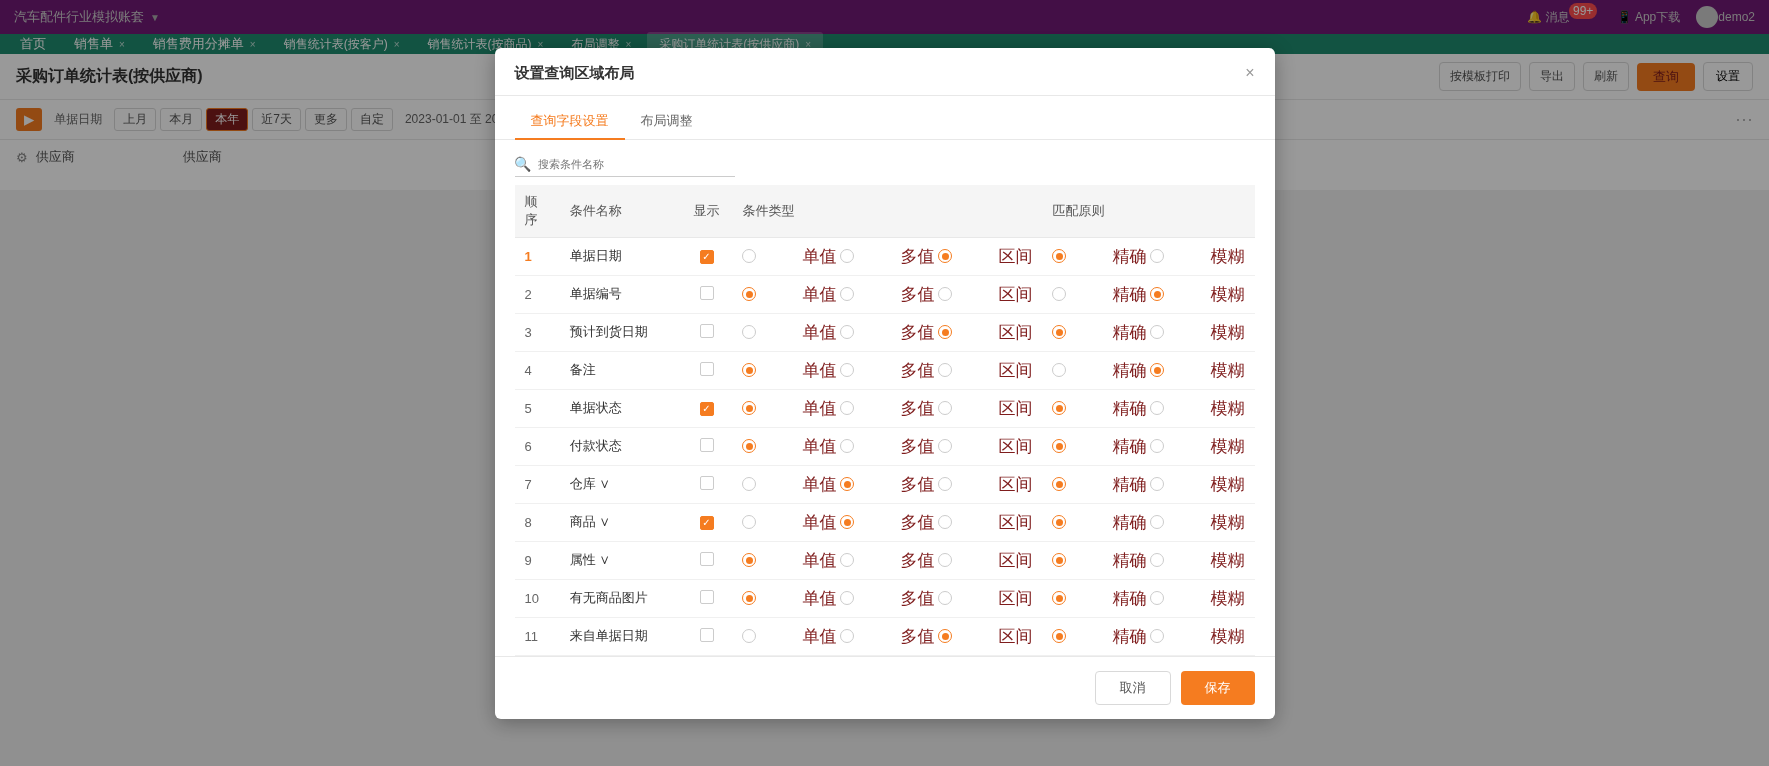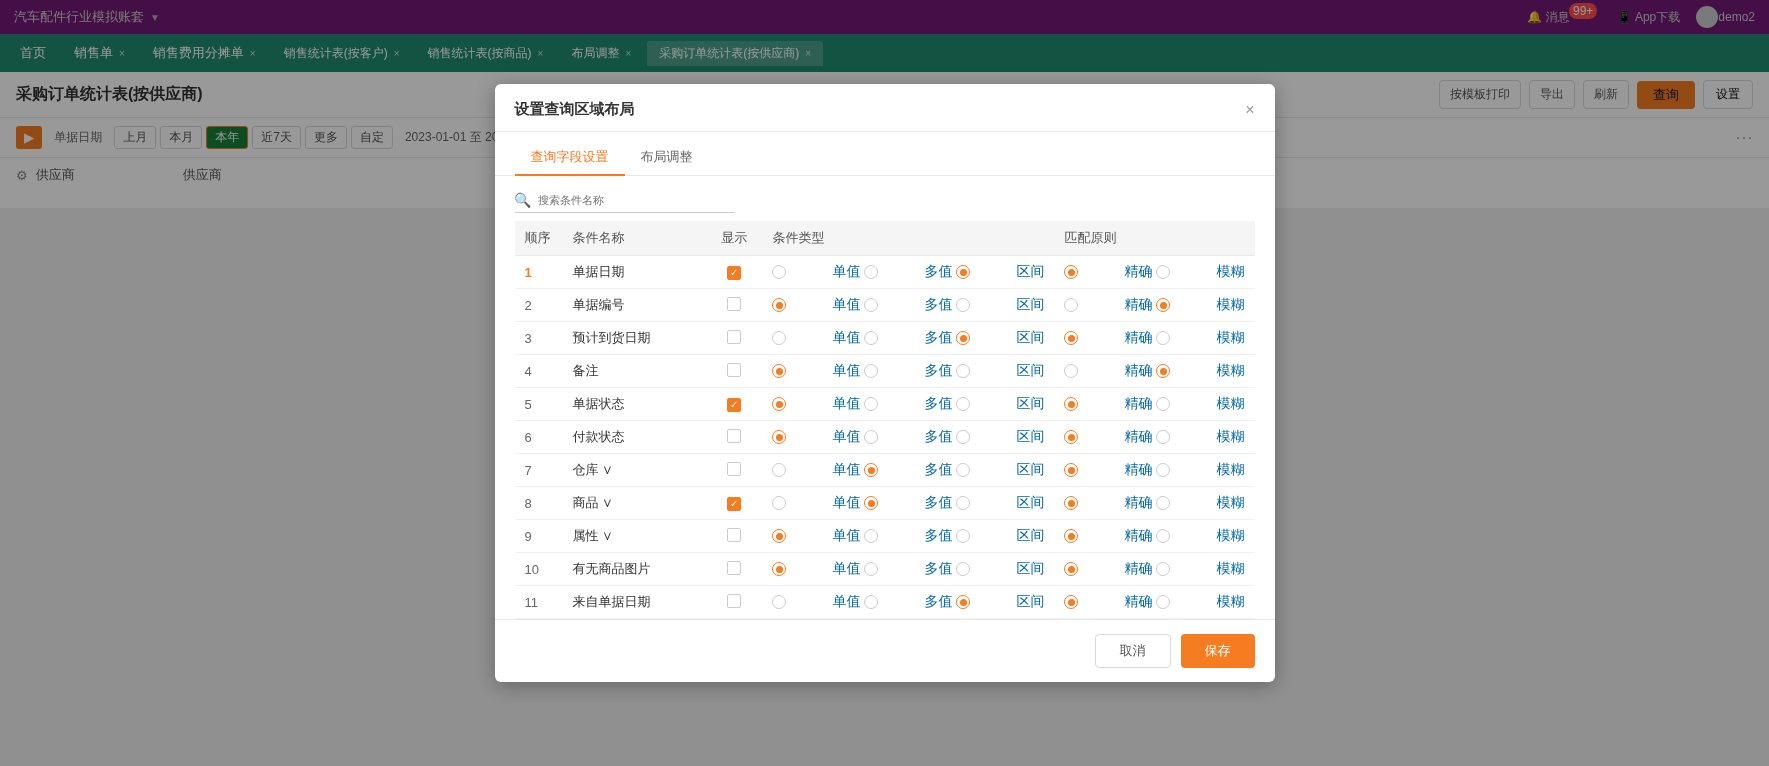--- a/index.html
+++ b/index.html
@@ -5,21 +5,21 @@
     * { box-sizing: border-box; margin: 0; padding: 0; }
     body { font-family: 'Microsoft YaHei', Arial, sans-serif; font-size: 13px; background: #f0f0f0; }
     .notification-badge {
       background: #ff4d4f; color: white; border-radius: 8px;
       font-size: 12px; padding: 1px 4px; position: relative; top: -6px; left: -4px;
     }
 
     
     .tab-bar {
       background: #1f8a6e;
-      height: 38px;
+      height: 20px;
       display: flex;
       align-items: center;
       padding: 0 8px;
       gap: 4px;
     }
     .tab-item {
       color: #fff;
       padding: 4px 12px;
       font-size: 13px;
       cursor: pointer;
@@ -41,42 +41,42 @@
       align-items: center;
       justify-content: space-between;
     }
     .page-title { font-size: 16px; font-weight: bold; color: #333; }
     .header-actions { display: flex; gap: 8px; align-items: center; }
     .btn-print, .btn-export, .btn-refresh {
       padding: 5px 10px; border: 1px solid #d9d9d9; border-radius: 4px;
       background: #fff; cursor: pointer; font-size: 12px; color: #555;
     }
     .btn-query {
-      background: #f57c20; color: #0f172a; border: none;
+      background: #f57c20; color: #7f1d1d; border: none;
       padding: 5px 16px; border-radius: 4px; cursor: pointer; font-size: 13px;
     }
     .btn-setting {
       background: #fff; border: 1px solid #d9d9d9;
       padding: 5px 12px; border-radius: 4px; cursor: pointer; font-size: 12px;
     }
 
     
     .filter-bar {
       background: #fff;
       padding: 8px 16px;
       display: flex;
       align-items: center;
       gap: 12px;
       border-bottom: 1px solid #e8e8e8;
     }
     .filter-toggle { background: #f57c20; color: white; border: none; padding: 4px 8px; border-radius: 3px; cursor: pointer; }
     .date-label { font-size: 12px; color: #666; }
     .date-btns { display: flex; gap: 4px; }
     .date-btn { padding: 2px 8px; border: 1px solid #d9d9d9; border-radius: 3px; font-size: 12px; cursor: pointer; background: #fff; color: #555; }
-    .date-btn.active { background: #15803d; color: white; border-color: #f57c20; }
+    .date-btn.active { background: #7f1d1d; color: white; border-color: #f57c20; }
     .date-range { font-size: 12px; color: #666; }
 
     
     .table-area {
       background: #fff;
       margin: 0;
       padding: 0 16px 16px;
     }
     .table-header-row {
       display: flex;
@@ -222,21 +222,21 @@
     }
     .radio-circle.selected {
       border-color: #f57c20;
     }
     .radio-circle.selected::after {
       content: '';
       width: 7px; height: 7px;
       background: #f57c20;
       border-radius: 50%;
     }
-    .radio-label { font-size: 14px; color: #0369a1; margin-left: 43px; }
+    .radio-label { font-size: 17px; color: #7f1d1d; margin-left: 43px; }
 
     
     .modal-footer {
       padding: 14px 20px;
       border-top: 1px solid #e8e8e8;
       display: flex;
       justify-content: flex-end;
       gap: 10px;
     }
     .btn-cancel {

